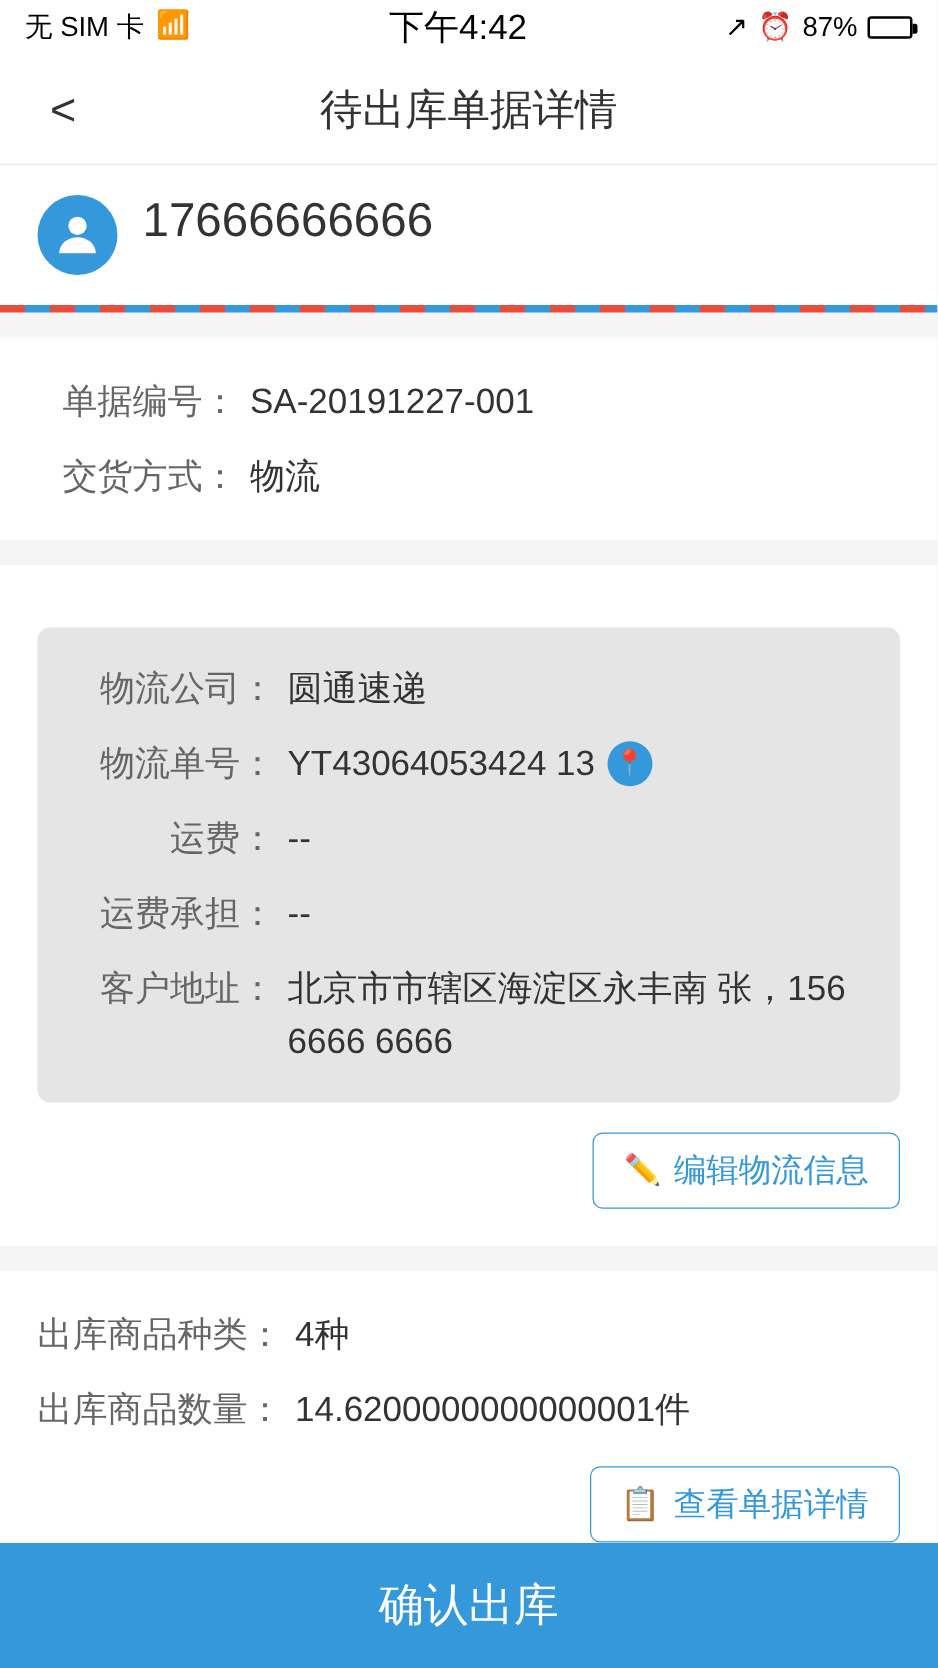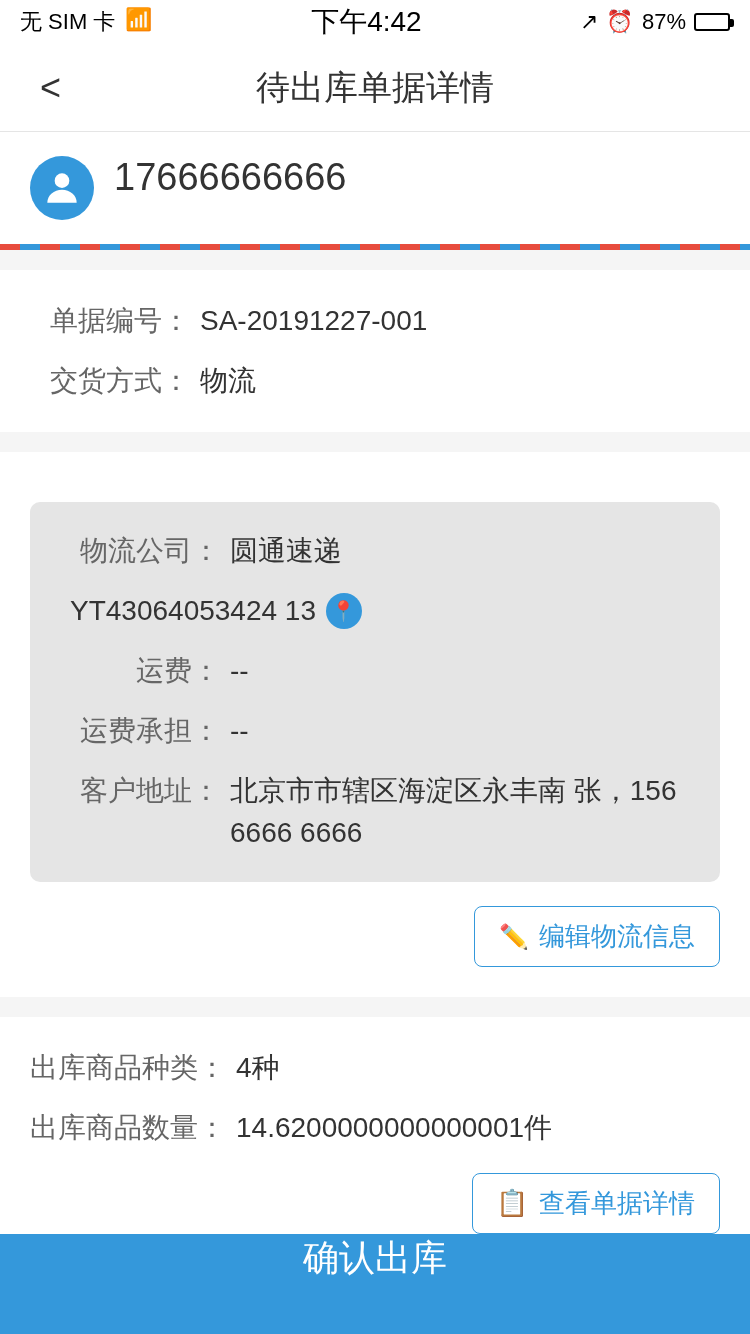--- a/index.html
+++ b/index.html
@@ -190,21 +190,21 @@
 
     
     .confirm-section {
       position: fixed;
       bottom: 0;
       left: 0;
       width: 750px;
       background: #3498db;
       height: 100px;
       display: flex;
-      align-items: flex-start;
+      align-items: center;
       justify-content: center;
       cursor: pointer;
     }
     .confirm-btn-text {
       color: #fff;
       font-size: 36px;
       font-weight: 500;
     }
 
     
@@ -257,20 +257,21 @@
   </div>
 </div>
 
 <div class="section">
   <div class="logistics-card">
     <div class="info-row">
       <span class="info-label">物流公司：</span>
       <span class="info-value">圆通速递</span>
     </div>
     <div class="info-row">
+      <span class="info-label">物流单号：</span>
       <span class="info-value with-icon">
         <span>YT43064053424 13</span>
         <span class="location-icon"></span>
       </span>
     </div>
     <div class="info-row">
       <span class="info-label">运费：</span>
       <span class="info-value">--</span>
     </div>
     <div class="info-row">

